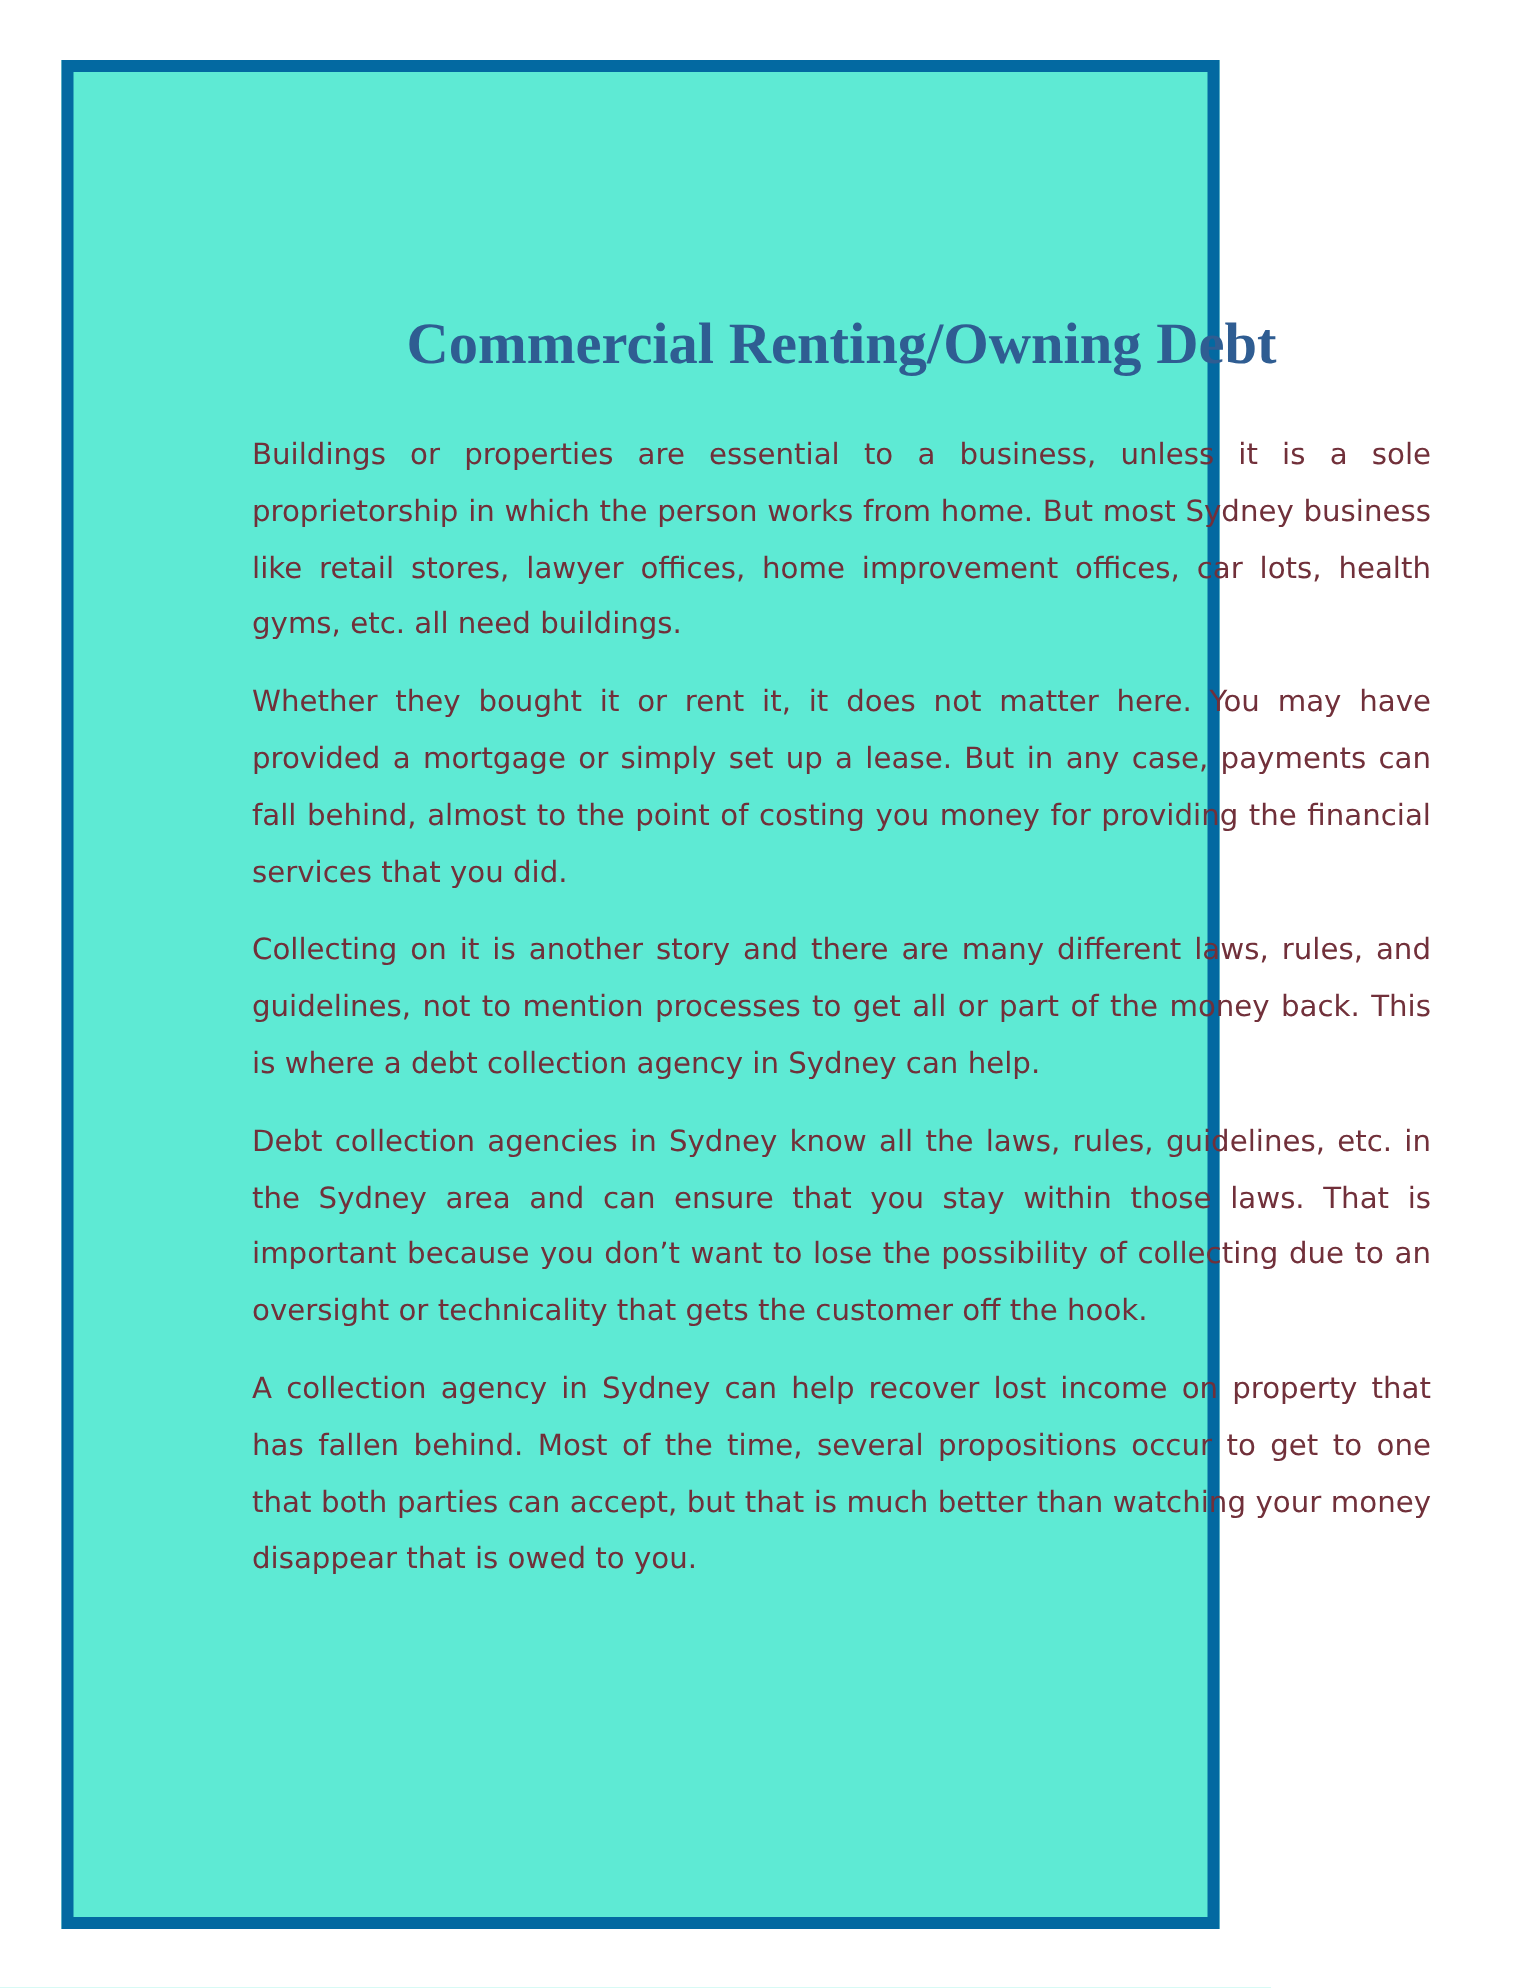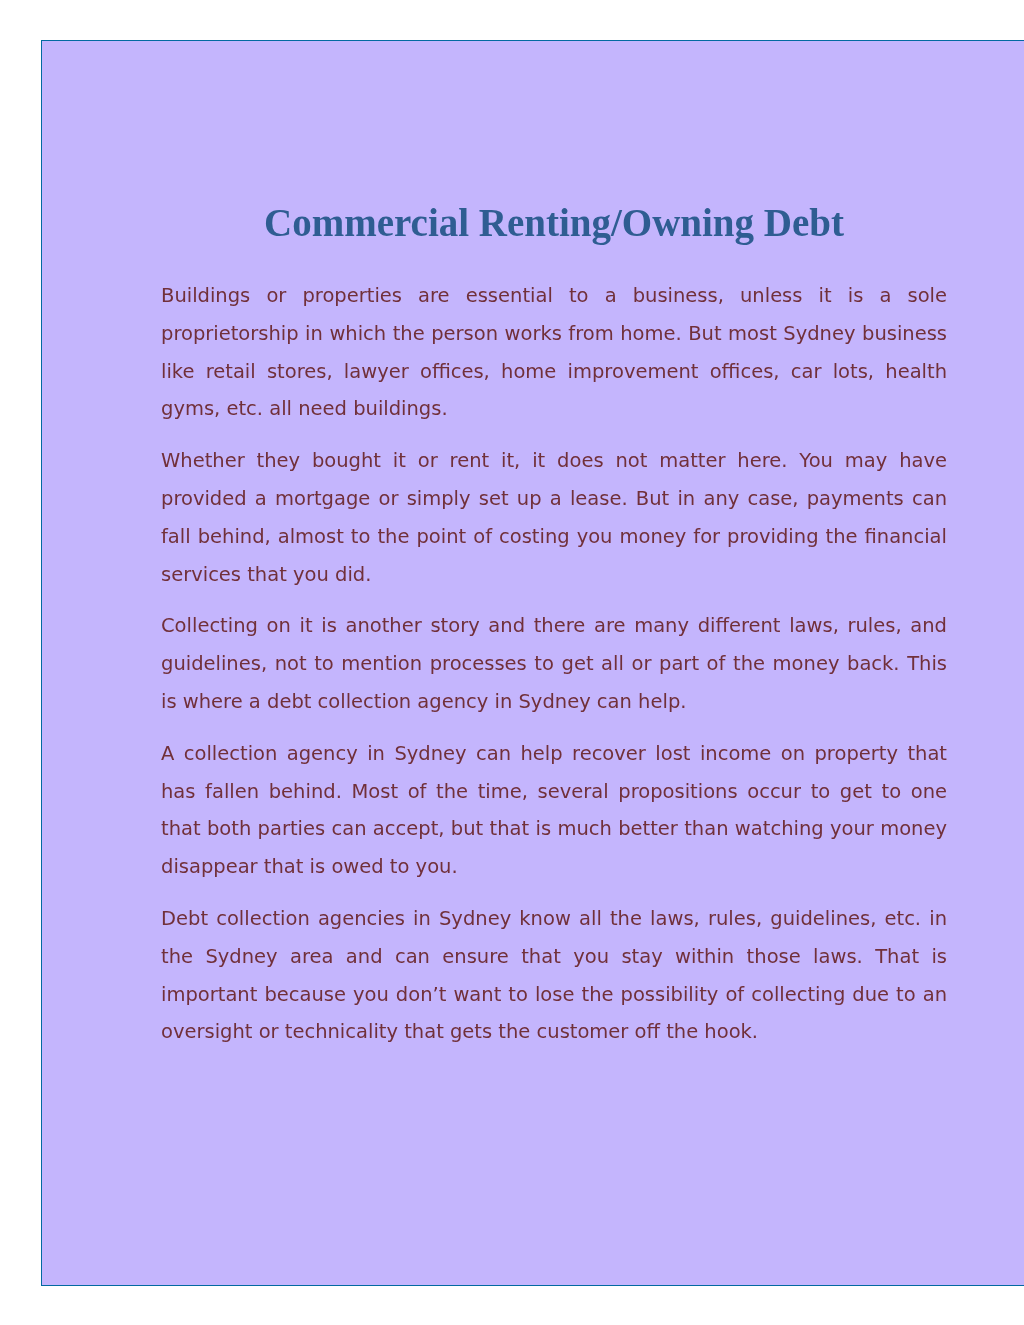--- a/index.html
+++ b/index.html
@@ -22,25 +22,25 @@
     background: #ffffff;
     box-sizing: border-box;
     overflow: hidden;
   }
 
   
   .page-frame {
     position: absolute;
     left: 41px;
     top: 40px;
-    width: 984px;
+    width: 772px;
     height: 1246px;
-    border: 1px solid #0369a1;
+    border: 8px solid #0369a1;
     box-sizing: border-box;
-    background: #c4b5fd;
+    background: #5eead4;
   }
 
   .content {
     position: absolute;
     left: 119px;
     top: 155px;
     width: 786px;
   }
 
   .doc-title {
@@ -85,20 +85,20 @@
 
       <h1 class="doc-title">
         <span>Commercial Renting/Owning Debt</span>
         <br>
       </h1>
 
       <div class="body-block">
         <p class="para">Buildings or properties are essential to a business, unless it is a sole proprietorship in which the person works from home. But most Sydney business like retail stores, lawyer offices, home improvement offices, car lots, health gyms, etc. all need buildings.</p>
         <p class="para">Whether they bought it or rent it, it does not matter here. You may have provided a mortgage or simply set up a lease. But in any case, payments can fall behind, almost to the point of costing you money for providing the financial services that you did.</p>
         <p class="para">Collecting on it is another story and there are many different laws, rules, and guidelines, not to mention processes to get all or part of the money back. This is where a debt collection agency in Sydney can help.</p>
+        <p class="para">Debt collection agencies in Sydney know all the laws, rules, guidelines, etc. in the Sydney area and can ensure that you stay within those laws. That is important because you don’t want to lose the possibility of collecting due to an oversight or technicality that gets the customer off the hook.</p>
         <p class="para">A collection agency in Sydney can help recover lost income on property that has fallen behind. Most of the time, several propositions occur to get to one that both parties can accept, but that is much better than watching your money disappear that is owed to you.</p>
-        <p class="para">Debt collection agencies in Sydney know all the laws, rules, guidelines, etc. in the Sydney area and can ensure that you stay within those laws. That is important because you don’t want to lose the possibility of collecting due to an oversight or technicality that gets the customer off the hook.</p>
       </div>
 
     </div>
 
   </div>
 </div>
 
 </body></html>

